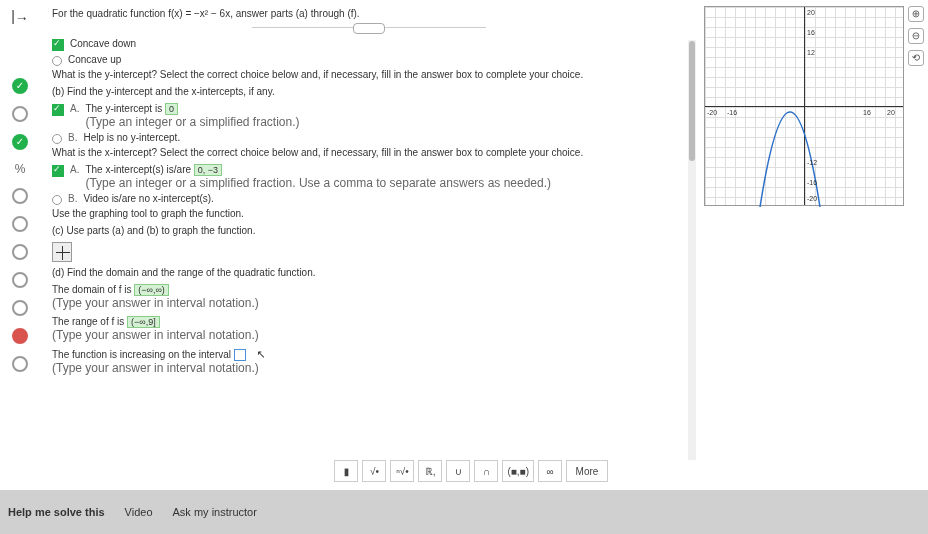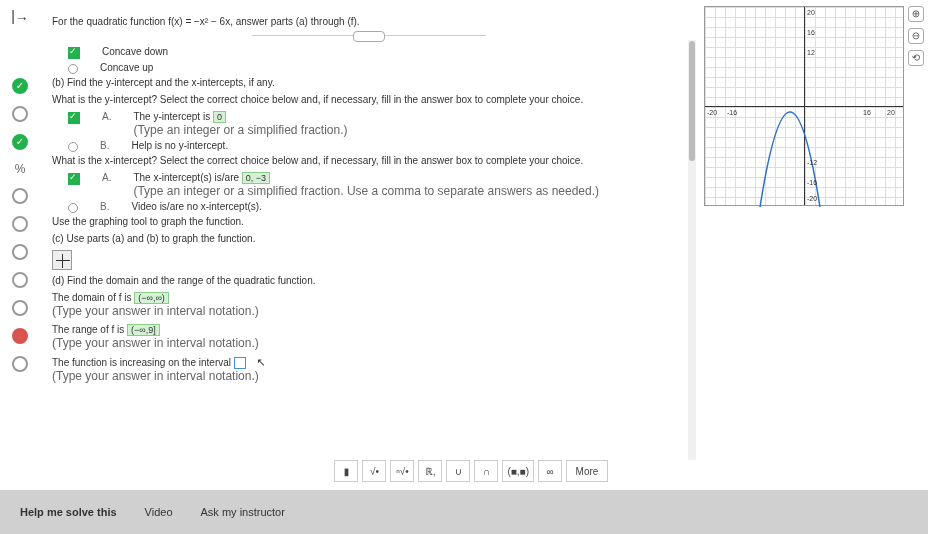--- a/index.html
+++ b/index.html
@@ -4,25 +4,25 @@
 <style>
 *{margin:0;padding:0;box-sizing:border-box;font-family:Arial,sans-serif}
 body{background:#e8e8e8;width:928px;height:534px;overflow:hidden;position:relative}
 .top{background:#fff;height:490px;display:flex}
 .left-rail{width:40px;background:#fff;padding-top:8px;display:flex;flex-direction:column;align-items:center;gap:12px}
 .arrow-out{font-size:14px;color:#333}
 .dot{width:16px;height:16px;border-radius:50%;border:2px solid #999}
 .dot.green{background:#22b14c;border-color:#22b14c;color:#fff;font-size:10px;text-align:center;line-height:12px}
 .dot.red{background:#d9534f;border-color:#d9534f}
 .pct{font-size:12px;color:#666}
-.main{flex:1;padding:16px 12px;font-size:10px;color:#333;overflow:hidden;position:relative}
+.main{flex:1;padding:8px 12px;font-size:10px;color:#333;overflow:hidden;position:relative}
 .q-text{font-size:10px;margin-bottom:8px}
 .divider{height:1px;background:#ccc;margin:4px 200px 10px 200px;position:relative}
 .divider::after{content:"";position:absolute;left:50%;top:-4px;width:30px;height:9px;border:1px solid #aaa;border-radius:4px;background:#fff;transform:translateX(-50%)}
-.row{display:flex;align-items:flex-start;gap:22px;margin:3px 16px}
+.row{display:flex;align-items:flex-start;gap:6px;margin:3px 0}
 .check{width:12px;height:12px;background:#22b14c;flex-shrink:0;position:relative;margin-top:1px}
 .check::after{content:"✓";color:#fff;font-size:9px;position:absolute;left:1px;top:-1px}
 .radio{width:10px;height:10px;border:1px solid #999;border-radius:50%;flex-shrink:0;margin-top:2px}
 .ans-box{display:inline-block;background:#d4f1d4;border:1px solid #8c8;padding:0 3px;font-size:9px}
 .hint{font-size:12px;color:#666}
 .sect{margin:3px 0 6px 0}
 .graph-btn{width:20px;height:20px;border:1px solid #999;background:#eee;display:inline-block;position:relative}
 .graph-btn::before,.graph-btn::after{content:"";position:absolute;background:#333}
 .graph-btn::before{width:14px;height:1px;left:3px;top:9px}
 .graph-btn::after{width:1px;height:14px;left:9px;top:3px}
@@ -35,21 +35,21 @@
 .axis-h{position:absolute;top:50%;left:0;height:1px;width:100%;background:#333}
 .parab{position:absolute;left:0;top:0;width:200px;height:200px}
 .tick{position:absolute;font-size:7px;color:#333}
 .zoom-col{position:absolute;right:4px;top:6px;display:flex;flex-direction:column;gap:6px}
 .zoom-btn{width:16px;height:16px;border:1px solid #aaa;border-radius:3px;background:#fff;font-size:10px;text-align:center;line-height:14px;color:#555}
 .scroll{position:absolute;right:2px;top:40px;width:8px;height:420px;background:#f0f0f0}
 .scroll-thumb{width:6px;height:120px;background:#bbb;margin:1px;border-radius:3px}
 .toolbar{position:absolute;right:90px;bottom:8px;display:flex;gap:4px;align-items:center}
 .tb-btn{min-width:24px;height:22px;border:1px solid #ccc;background:#fff;font-size:10px;display:flex;align-items:center;justify-content:center;padding:0 4px;color:#444}
 .tb-btn.more{width:42px}
-.footer{background:#d0d0d0;height:44px;padding:14px 20px;font-size:11px;color:#333;display:flex;gap:28px;align-items:center}
+.footer{background:#d0d0d0;height:44px;padding:14px 8px;font-size:11px;color:#333;display:flex;gap:20px;align-items:center}
 .footer span{cursor:pointer}
 </style>
 </head>
 <body>
 
 <div class="top">
  <div class="left-rail">
   <div class="arrow-out">|→</div>
   <div style="height:30px"></div>
   <div class="dot green">✓</div>
@@ -71,22 +71,22 @@
 
   <div class="row">
    <div class="check"></div>
    <span>Concave down</span>
   </div>
   <div class="row">
    <div class="radio"></div>
    <span>Concave up</span>
   </div>
 
+  <div class="sect">What is the y-intercept? Select the correct choice below and, if necessary, fill in the answer box to complete your choice.</div>
   <div class="sect">(b) Find the y-intercept and the x-intercepts, if any.</div>
-  <div class="sect">What is the y-intercept? Select the correct choice below and, if necessary, fill in the answer box to complete your choice.</div>
 
   <div class="row">
    <div class="check"></div>
    <span style="color:#666">A.</span>
    <span>
     <span>The y-intercept is </span>
     <span class="ans-box">0</span>
     <div class="hint">(Type an integer or a simplified fraction.)</div>
    </span>
   </div>

